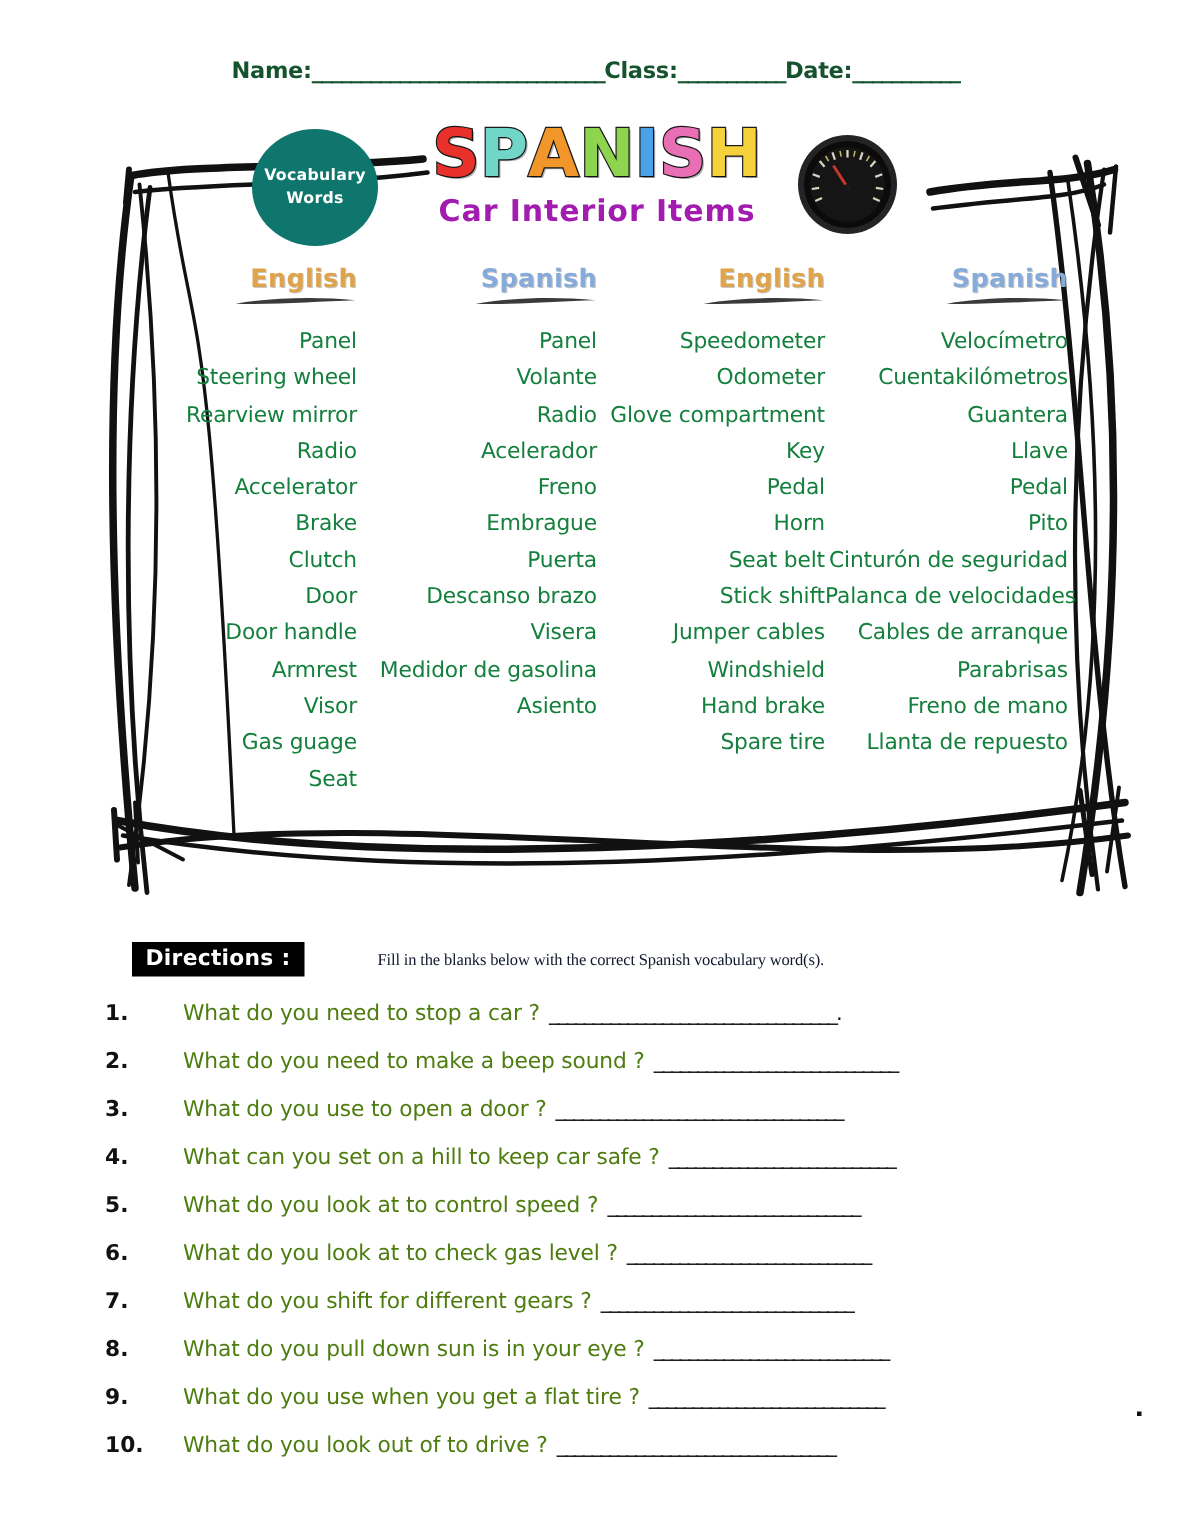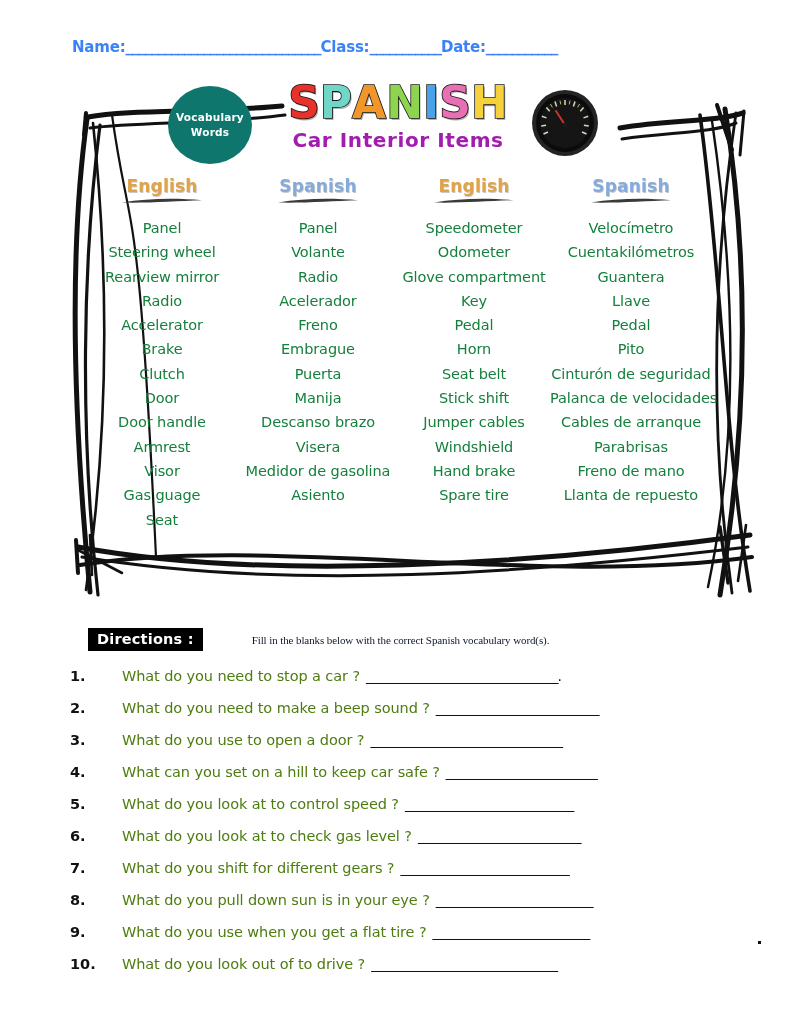--- a/index.html
+++ b/index.html
@@ -20,23 +20,24 @@
 
   
   #name-line {
     position: absolute;
     left: 72px;
     top: 38px;
     width: 650px;
     font-family: "DejaVu Sans", sans-serif;
     font-size: 15px;
     font-weight: bold;
-    color: #3b82f6;
+    color: #14532d;
     letter-spacing: -0.2px;
     white-space: nowrap;
+    text-align: center;
   }
   #name-line .fld { display: inline; }
   #name-line .rule {
     display: inline;
     letter-spacing: -1px;
   }
 
   
   #frame-svg {
     position: absolute;
@@ -113,21 +114,21 @@
   
   #vocab-area {
     position: absolute;
     left: 86px;
     top: 176px;
     width: 626px;
     display: flex;
   }
   .vcol {
     flex: 0 0 auto;
-    text-align: center;
+    text-align: right;
   }
   .vcol.c1 { width: 152px; }
   .vcol.c2 { width: 160px; }
   .vcol.c3 { width: 152px; }
   .vcol.c4 { width: 162px; }
 
   .colhead {
     font-family: "DejaVu Sans", sans-serif;
     font-size: 17px;
     font-weight: bold;
@@ -329,21 +330,20 @@
         <path d="M1 5.5 C26 1.2, 56 0.8, 81 3.2 C56 4.0, 26 6.2, 1 5.5 Z" fill="#3a3a3a"></path>
       </svg>
       <div>
           <div class="vword">Panel</div>
           <div class="vword">Volante</div>
           <div class="vword">Radio</div>
           <div class="vword">Acelerador</div>
           <div class="vword">Freno</div>
           <div class="vword">Embrague</div>
           <div class="vword">Puerta</div>
-          <div class="vword">Manija</div>
           <div class="vword">Descanso brazo</div>
           <div class="vword">Visera</div>
           <div class="vword">Medidor de gasolina</div>
           <div class="vword">Asiento</div>
         </div>
     </div>
 
     <div class="vcol c3">
       <div class="colhead en">English</div>
       <svg class="headrule" viewBox="0 0 82 7">

